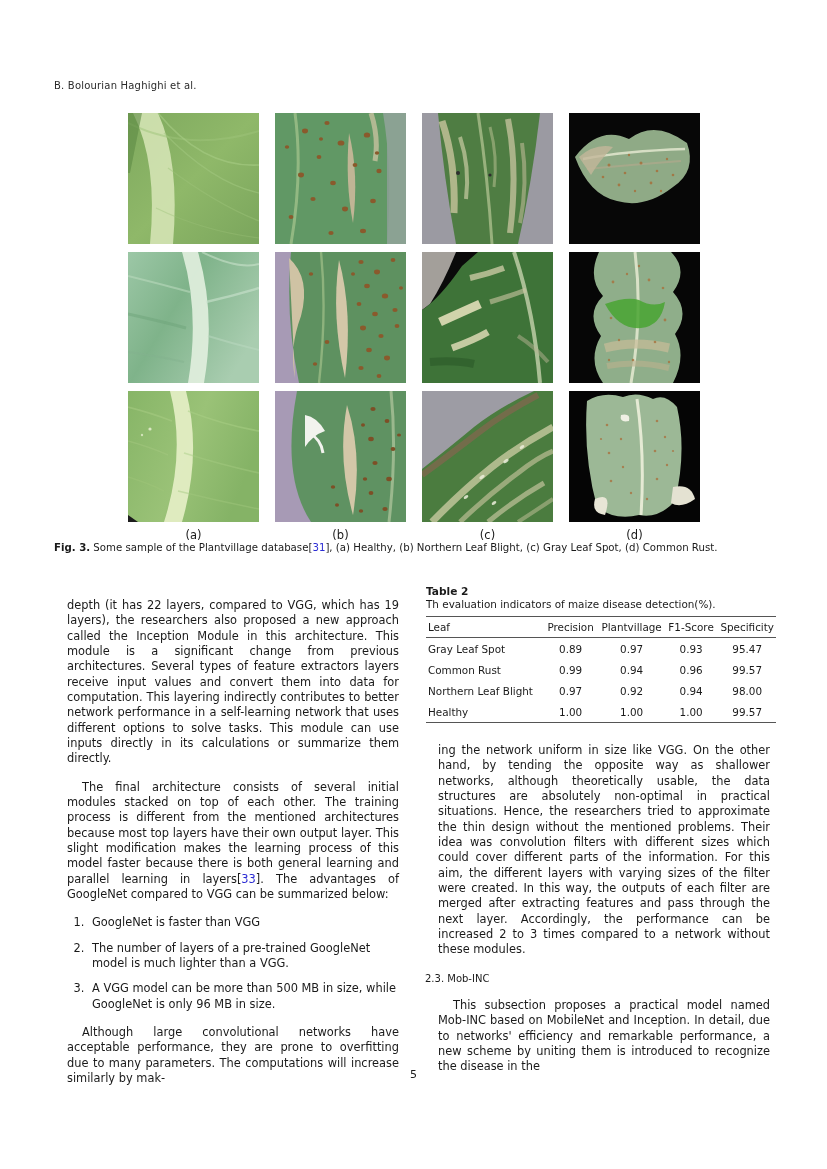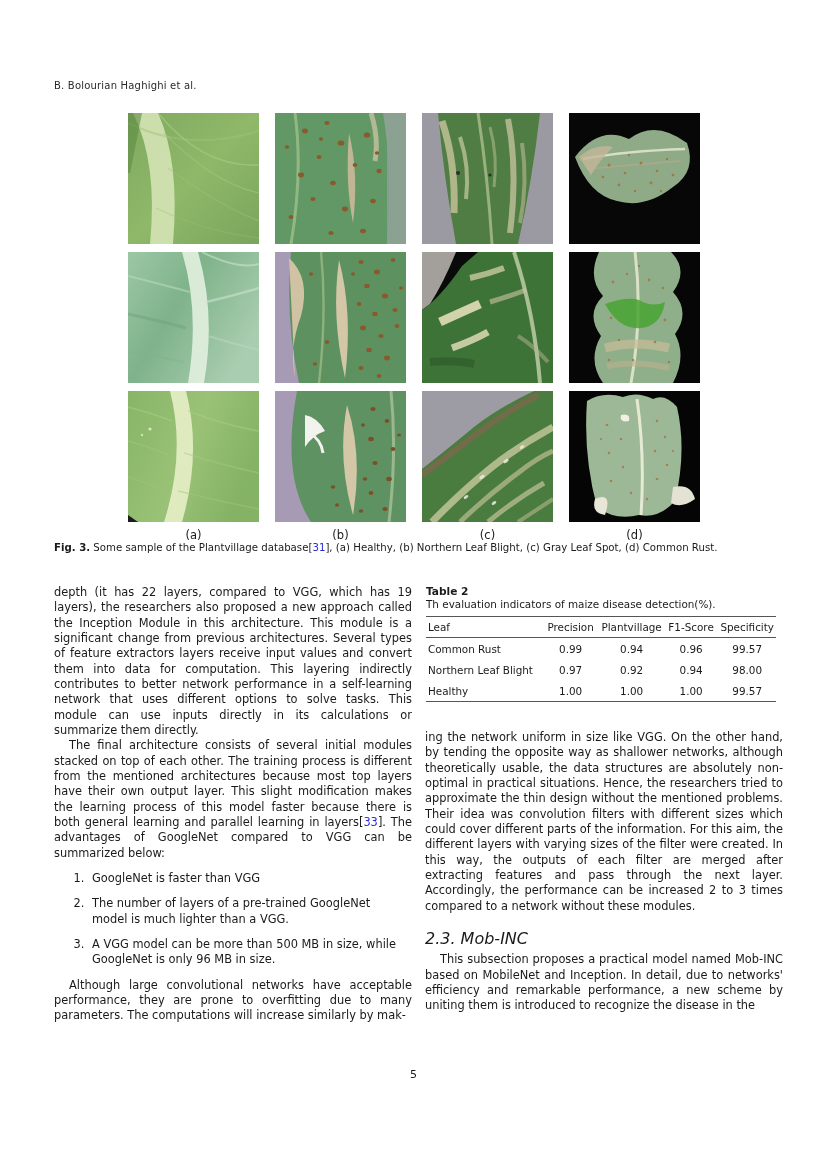--- a/index.html
+++ b/index.html
@@ -34,27 +34,27 @@
     font-size:10.2px; line-height:1.35; color:#1a1a1a;
   }
   .figcap b { font-weight:700; }
   .cite { color:#2b2bd4; }
 
   
   .col { position:absolute; width:358px; font-size:11.4px; line-height:1.345; text-align:justify; }
   .col.left  { left:54px;  top:585px; }
   .col.right { left:425px; top:585px; }
 
-  .col p { margin:0; text-indent:0; }
+  .col p { margin:13px; text-indent:0; }
   .col p.ind { text-indent:15px; }
 
   ol.numlist { margin:10px 0 10px 0; padding-left:34px; }
   ol.numlist li { margin:0 8px 10px 0; padding-left:4px; line-height:1.345; text-align:left; }
 
-  .subsec { font-style:italic; font-size:16px; margin:14px 0 3px 0; }
+  .subsec { font-size:10px; margin:14px 0 3px 0; }
 
   
   .tablebox { position:absolute; left:426px; top:585px; width:350px; }
   .tbl-num { font-weight:700; font-size:10.6px; }
   .tbl-cap { font-size:10.4px; margin-top:1px; }
   table.data { border-collapse:collapse; width:350px; margin-top:6px; font-size:10.4px; }
   table.data thead th {
     font-weight:400; text-align:center; padding:4px 2px 4px 2px;
     border-top:1px solid #555; border-bottom:1px solid #555;
   }
@@ -401,20 +401,27 @@
         <tr>
           <th class="first">Leaf</th>
           <th>Precision</th>
           <th>Plantvillage</th>
           <th>F1-Score</th>
           <th>Specificity</th>
         </tr>
       </thead>
       <tbody>
         <tr>
+          <td class="first">Gray Leaf Spot</td>
+          <td>0.89</td>
+          <td>0.97</td>
+          <td>0.93</td>
+          <td>95.47</td>
+        </tr>
+        <tr>
           <td class="first">Common Rust</td>
           <td>0.99</td>
           <td>0.94</td>
           <td>0.96</td>
           <td>99.57</td>
         </tr>
         <tr>
           <td class="first">Northern Leaf Blight</td>
           <td>0.97</td>
           <td>0.92</td>

